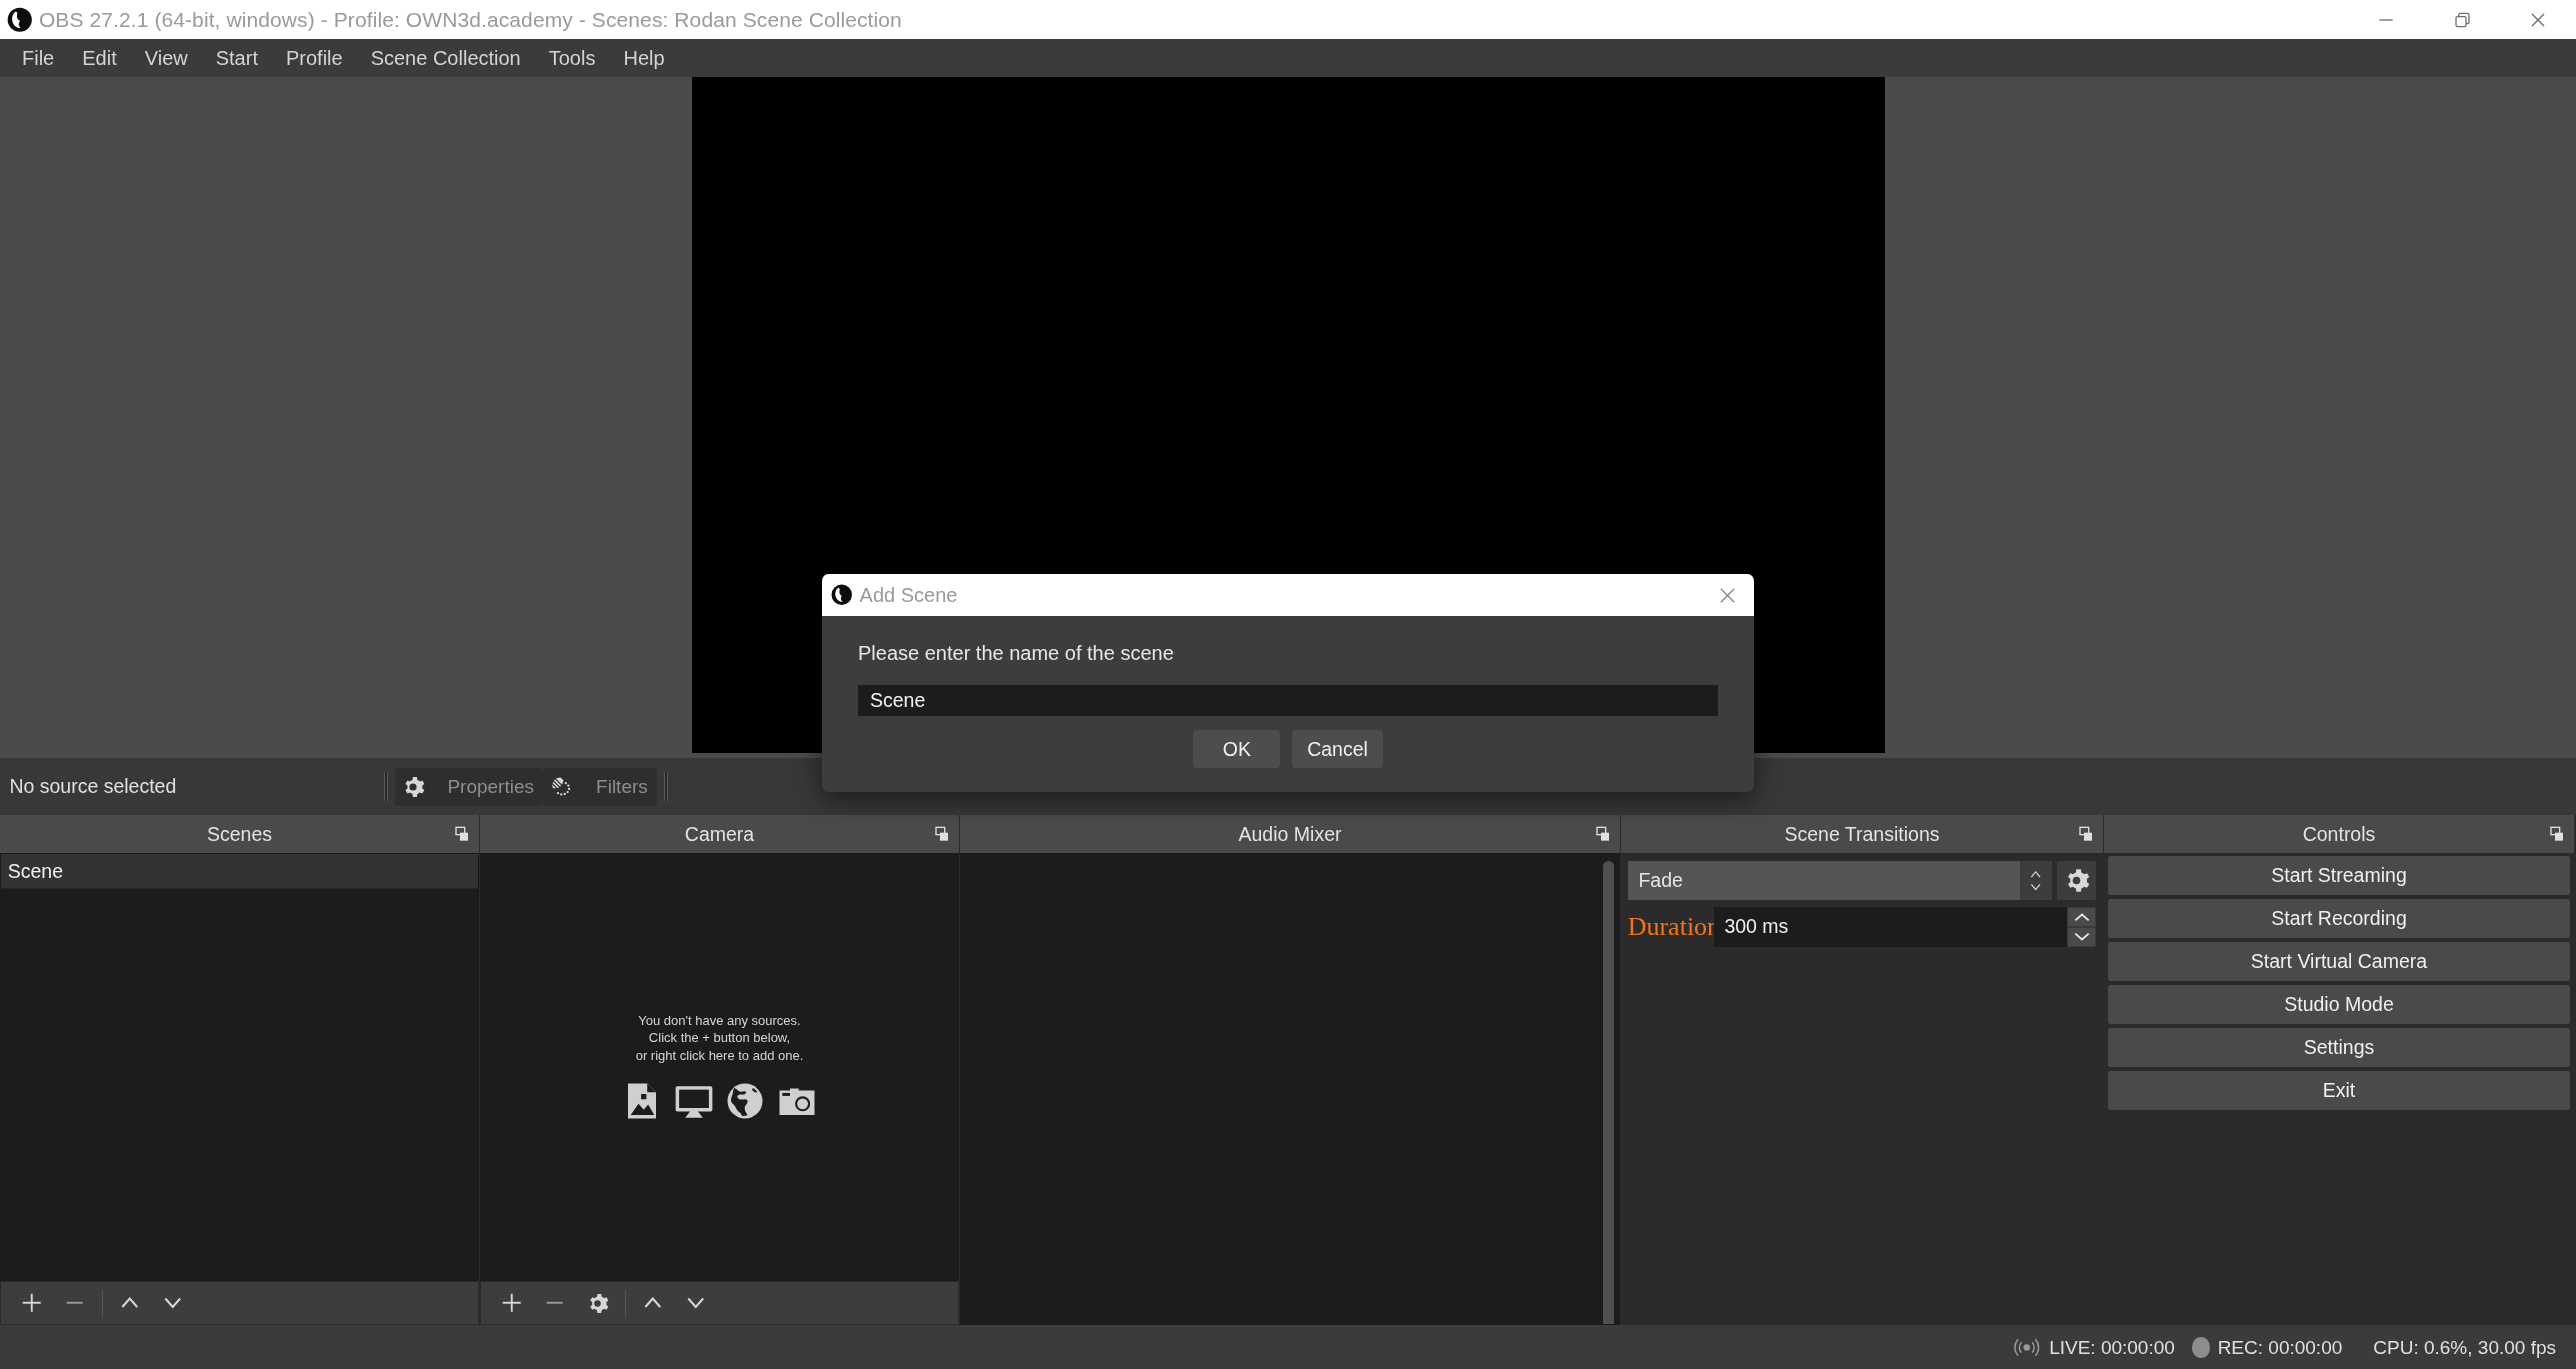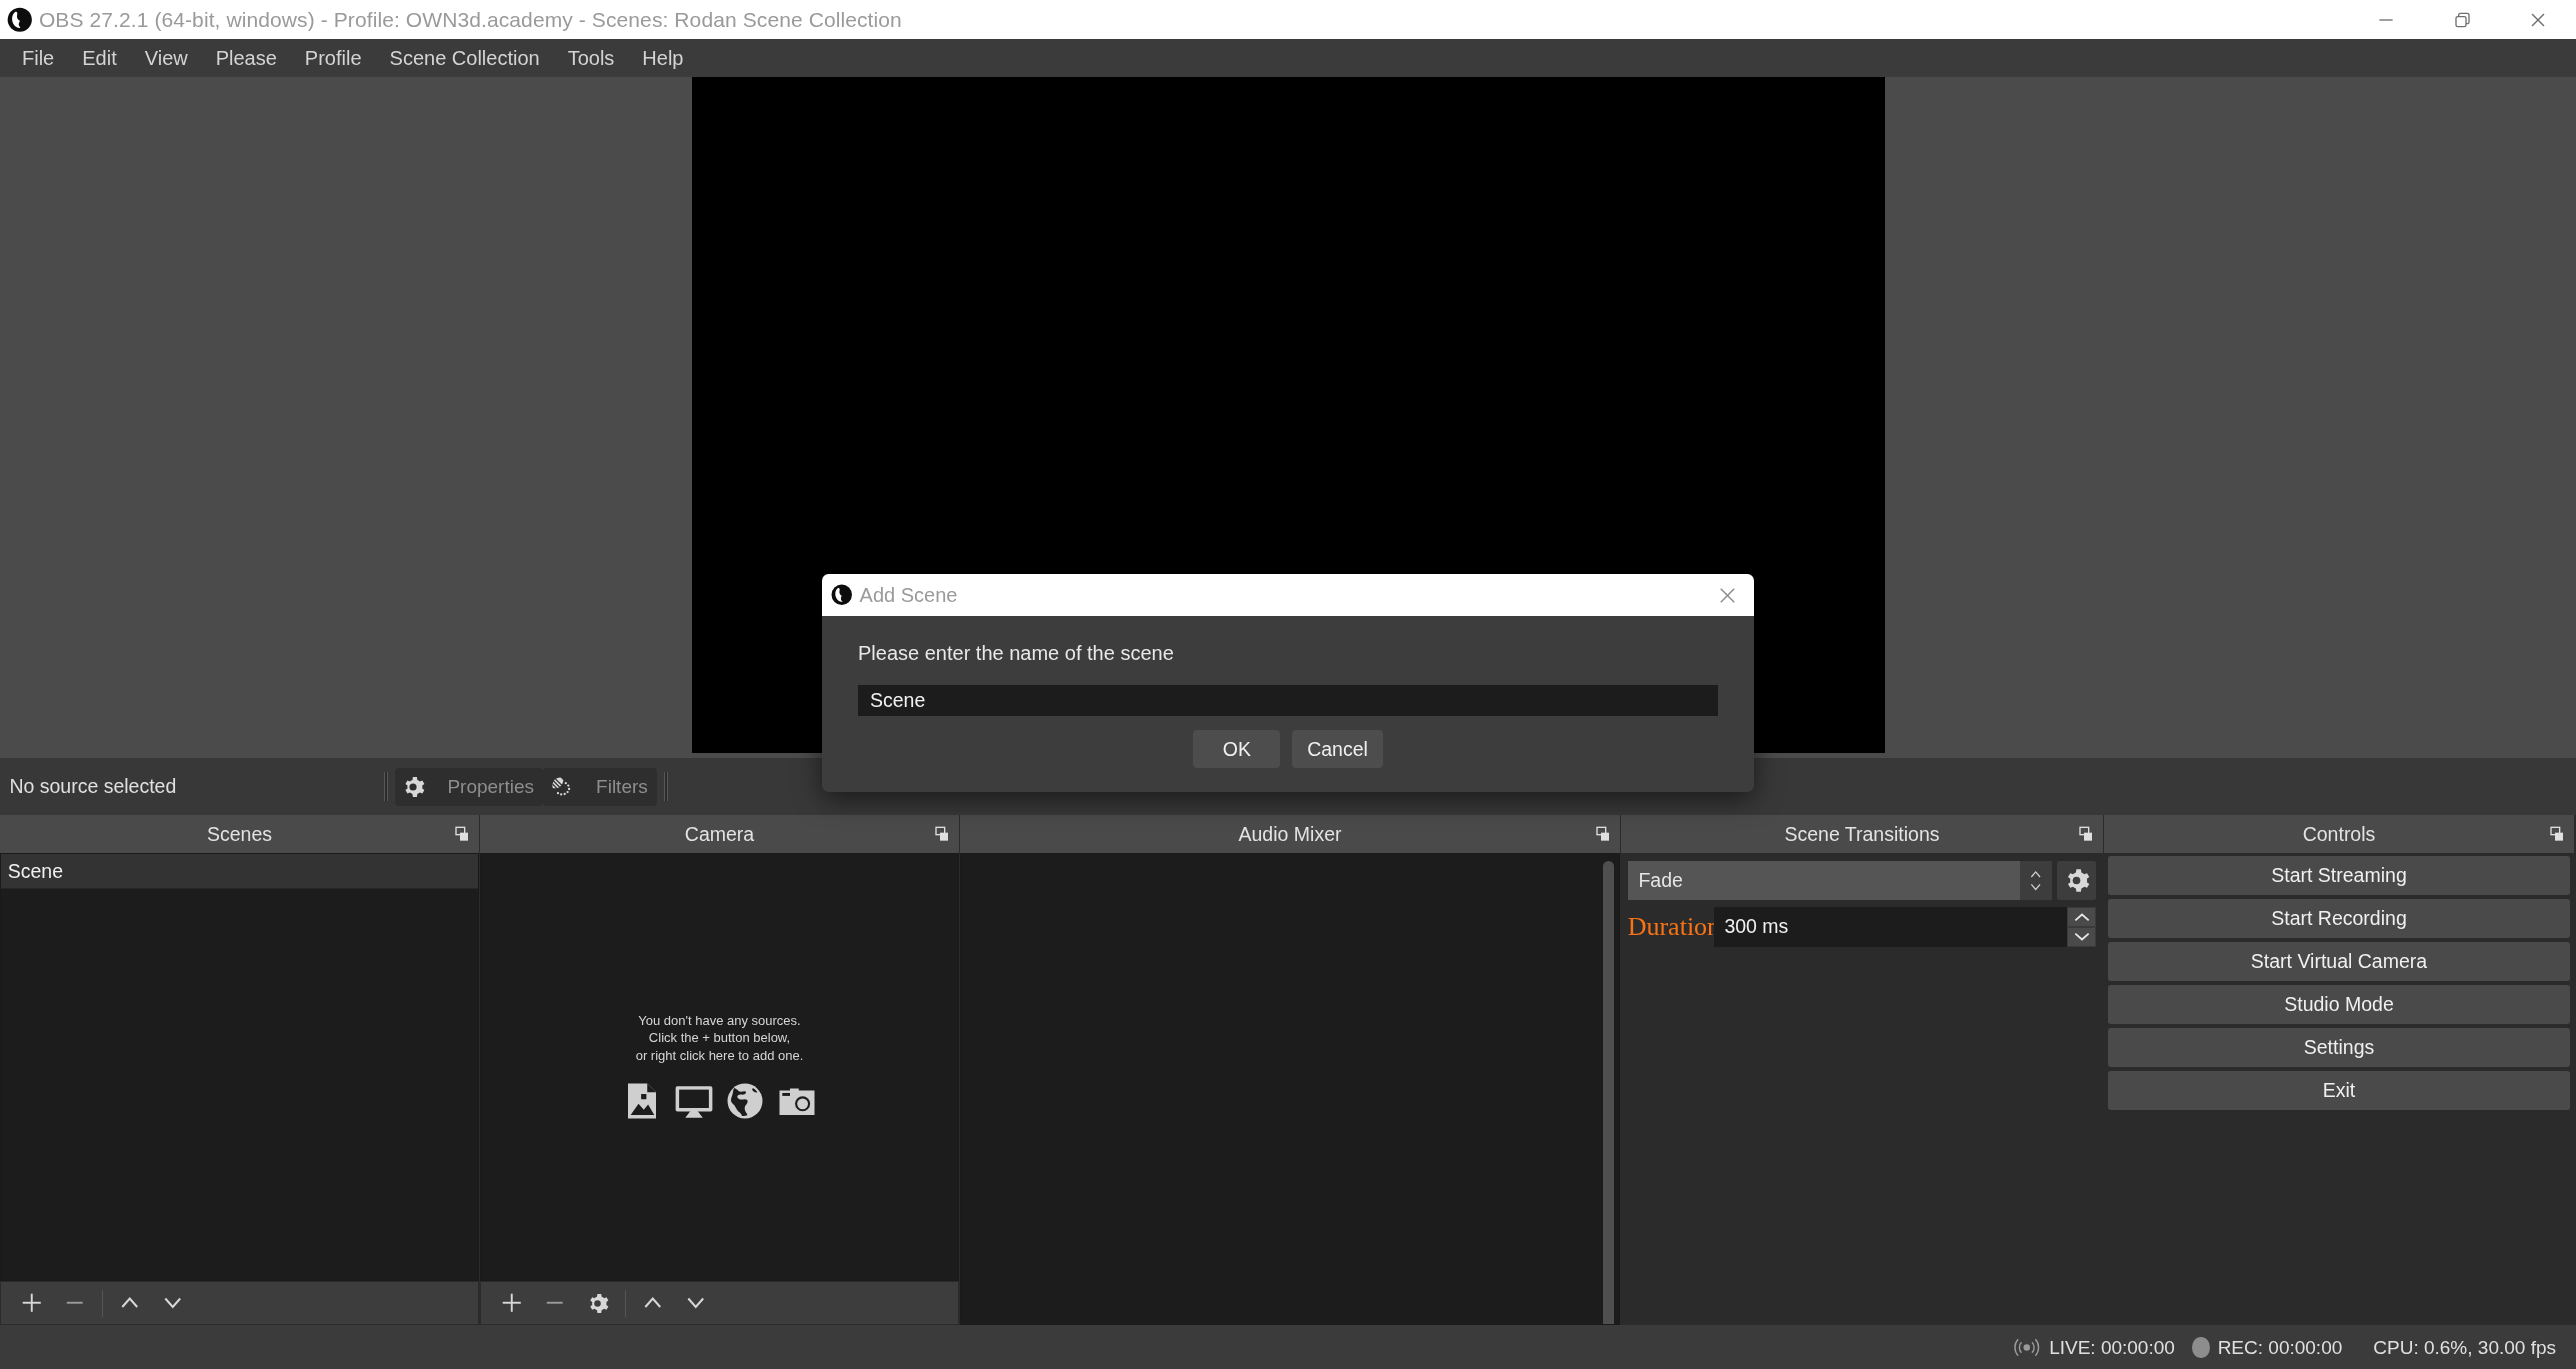--- a/index.html
+++ b/index.html
@@ -516,21 +516,21 @@
           <line x1="27" y1="9" x2="9" y2="27" stroke="#6f6f6f" stroke-width="2"></line>
         </svg>
       </div>
     </div>
   </div>
 
   <div class="menubar">
     <div class="menu-item">File</div>
     <div class="menu-item">Edit</div>
     <div class="menu-item">View</div>
-    <div class="menu-item">Please</div>
+    <div class="menu-item">Start</div>
     <div class="menu-item">Profile</div>
     <div class="menu-item">Scene Collection</div>
     <div class="menu-item">Tools</div>
     <div class="menu-item">Help</div>
   </div>
 
   <div class="preview-wrap">
     <div class="preview-canvas"></div>
   </div>
 

